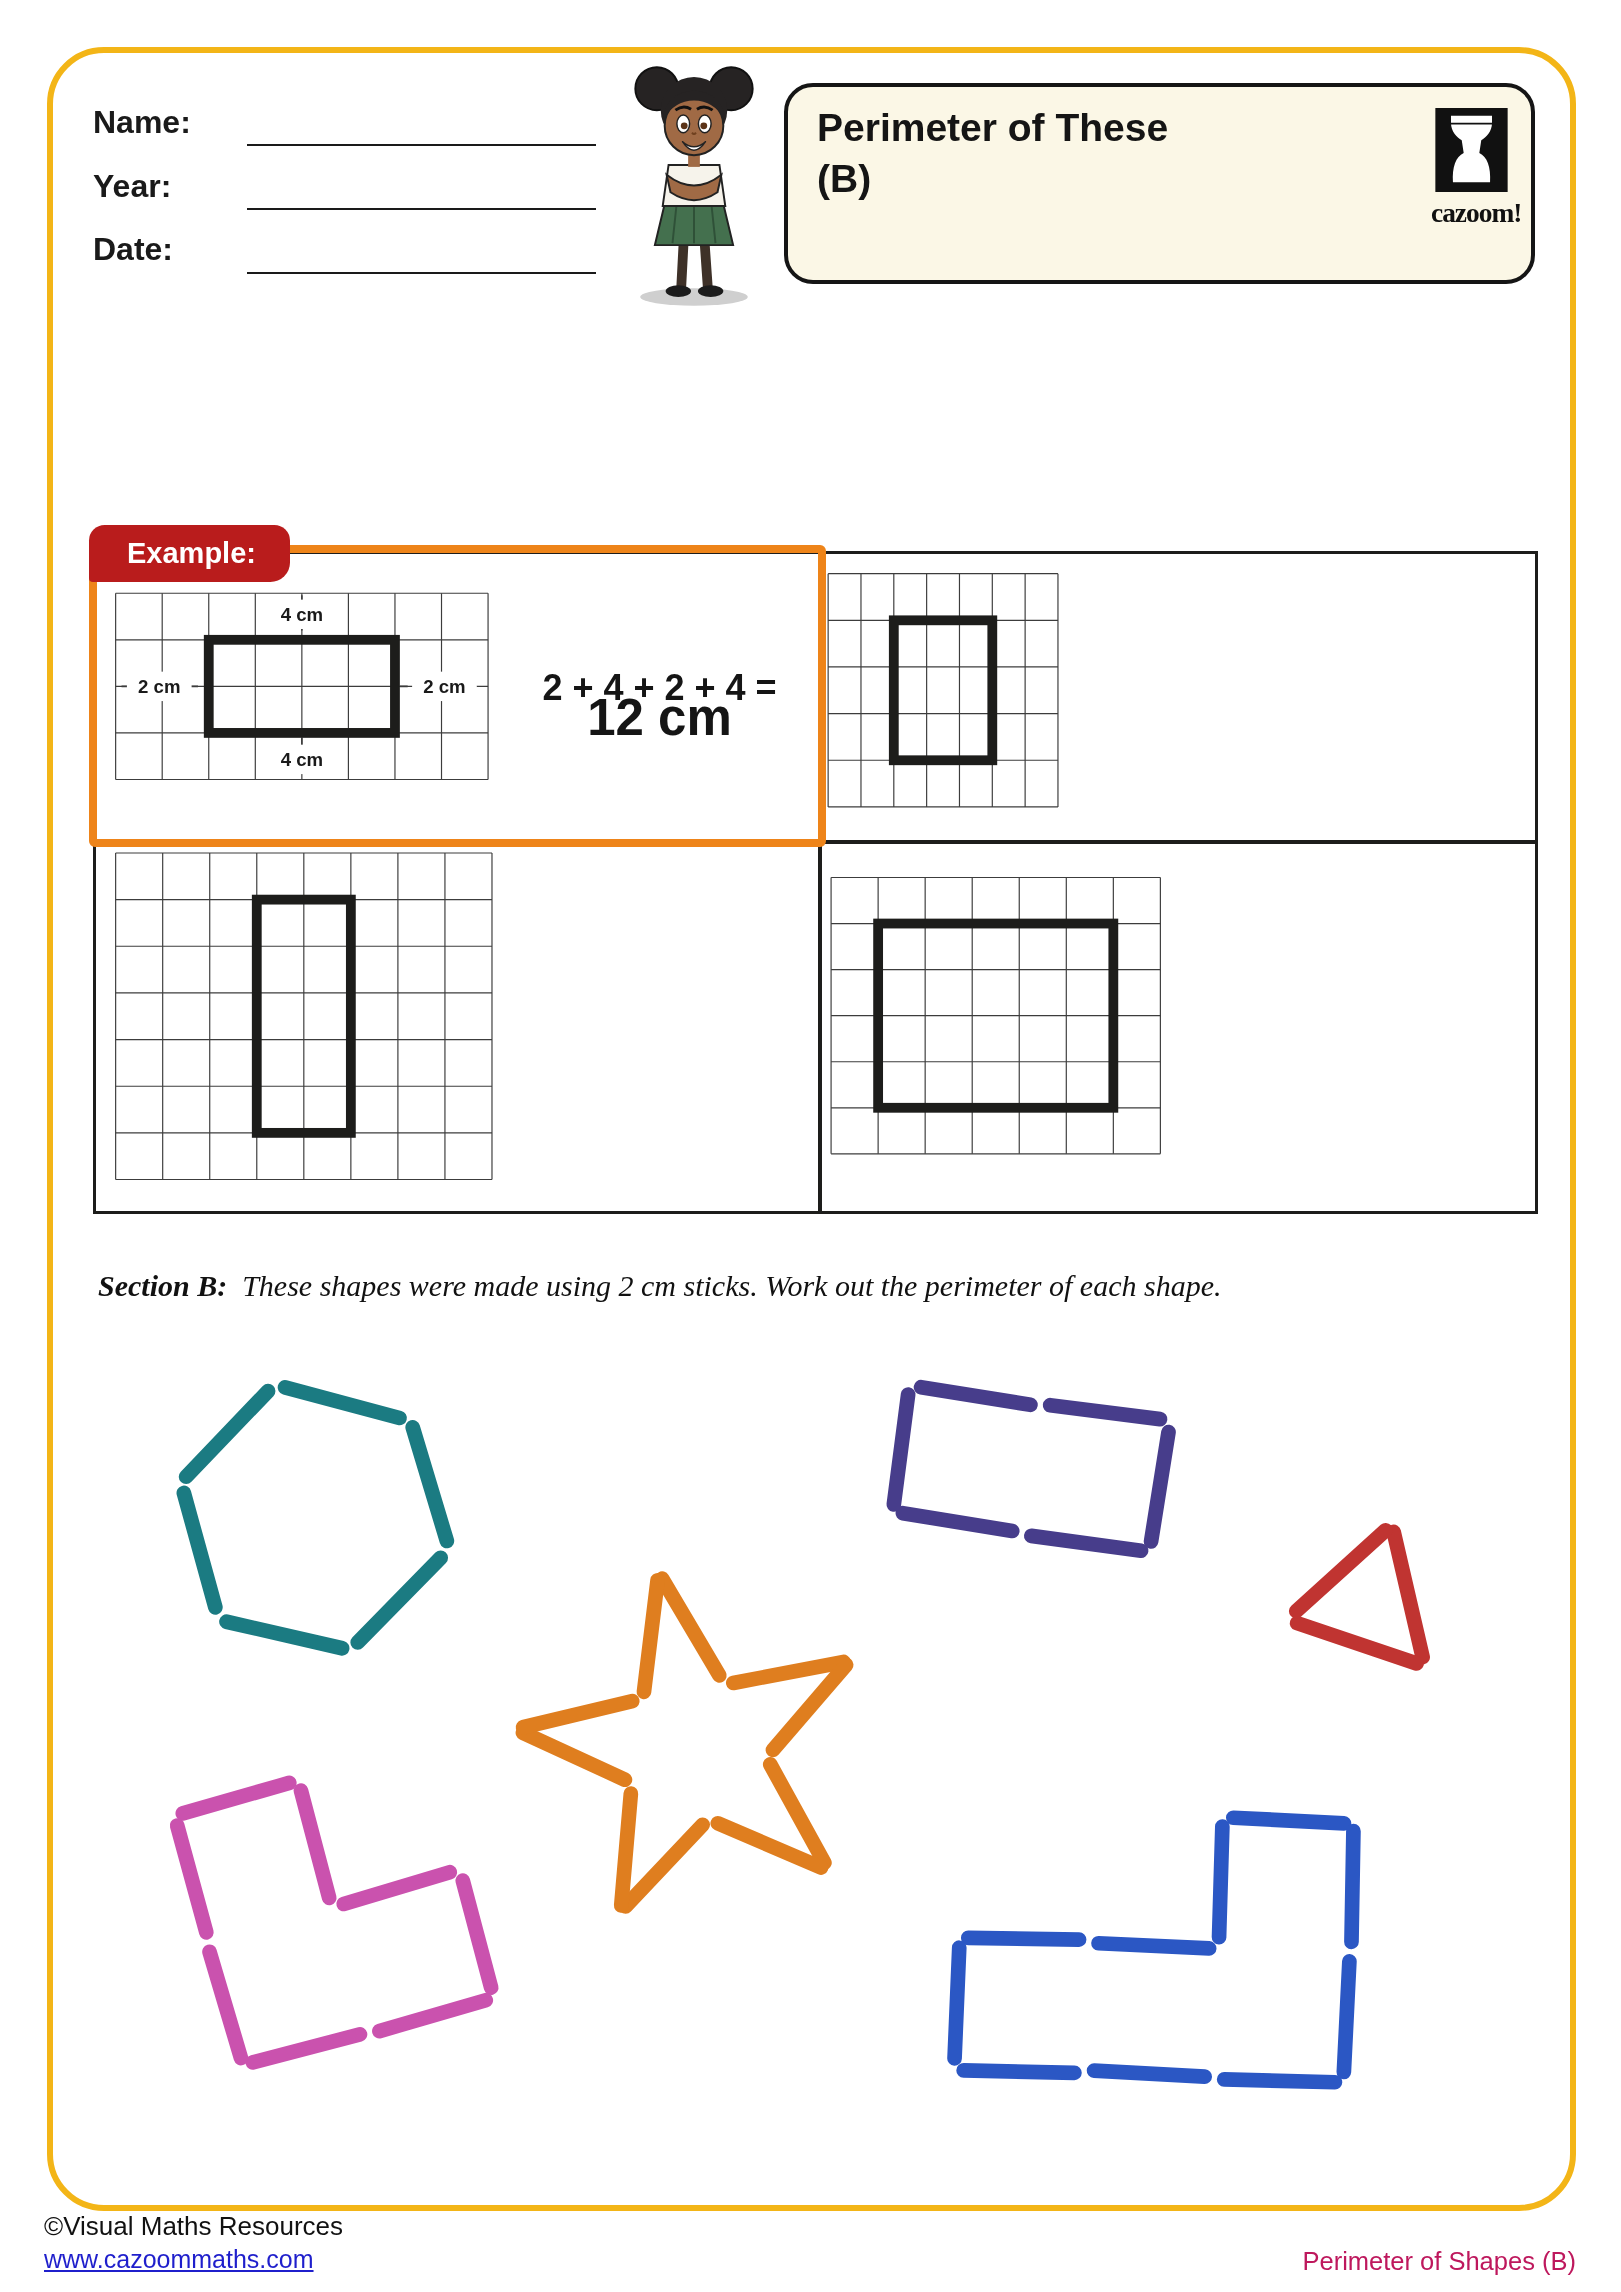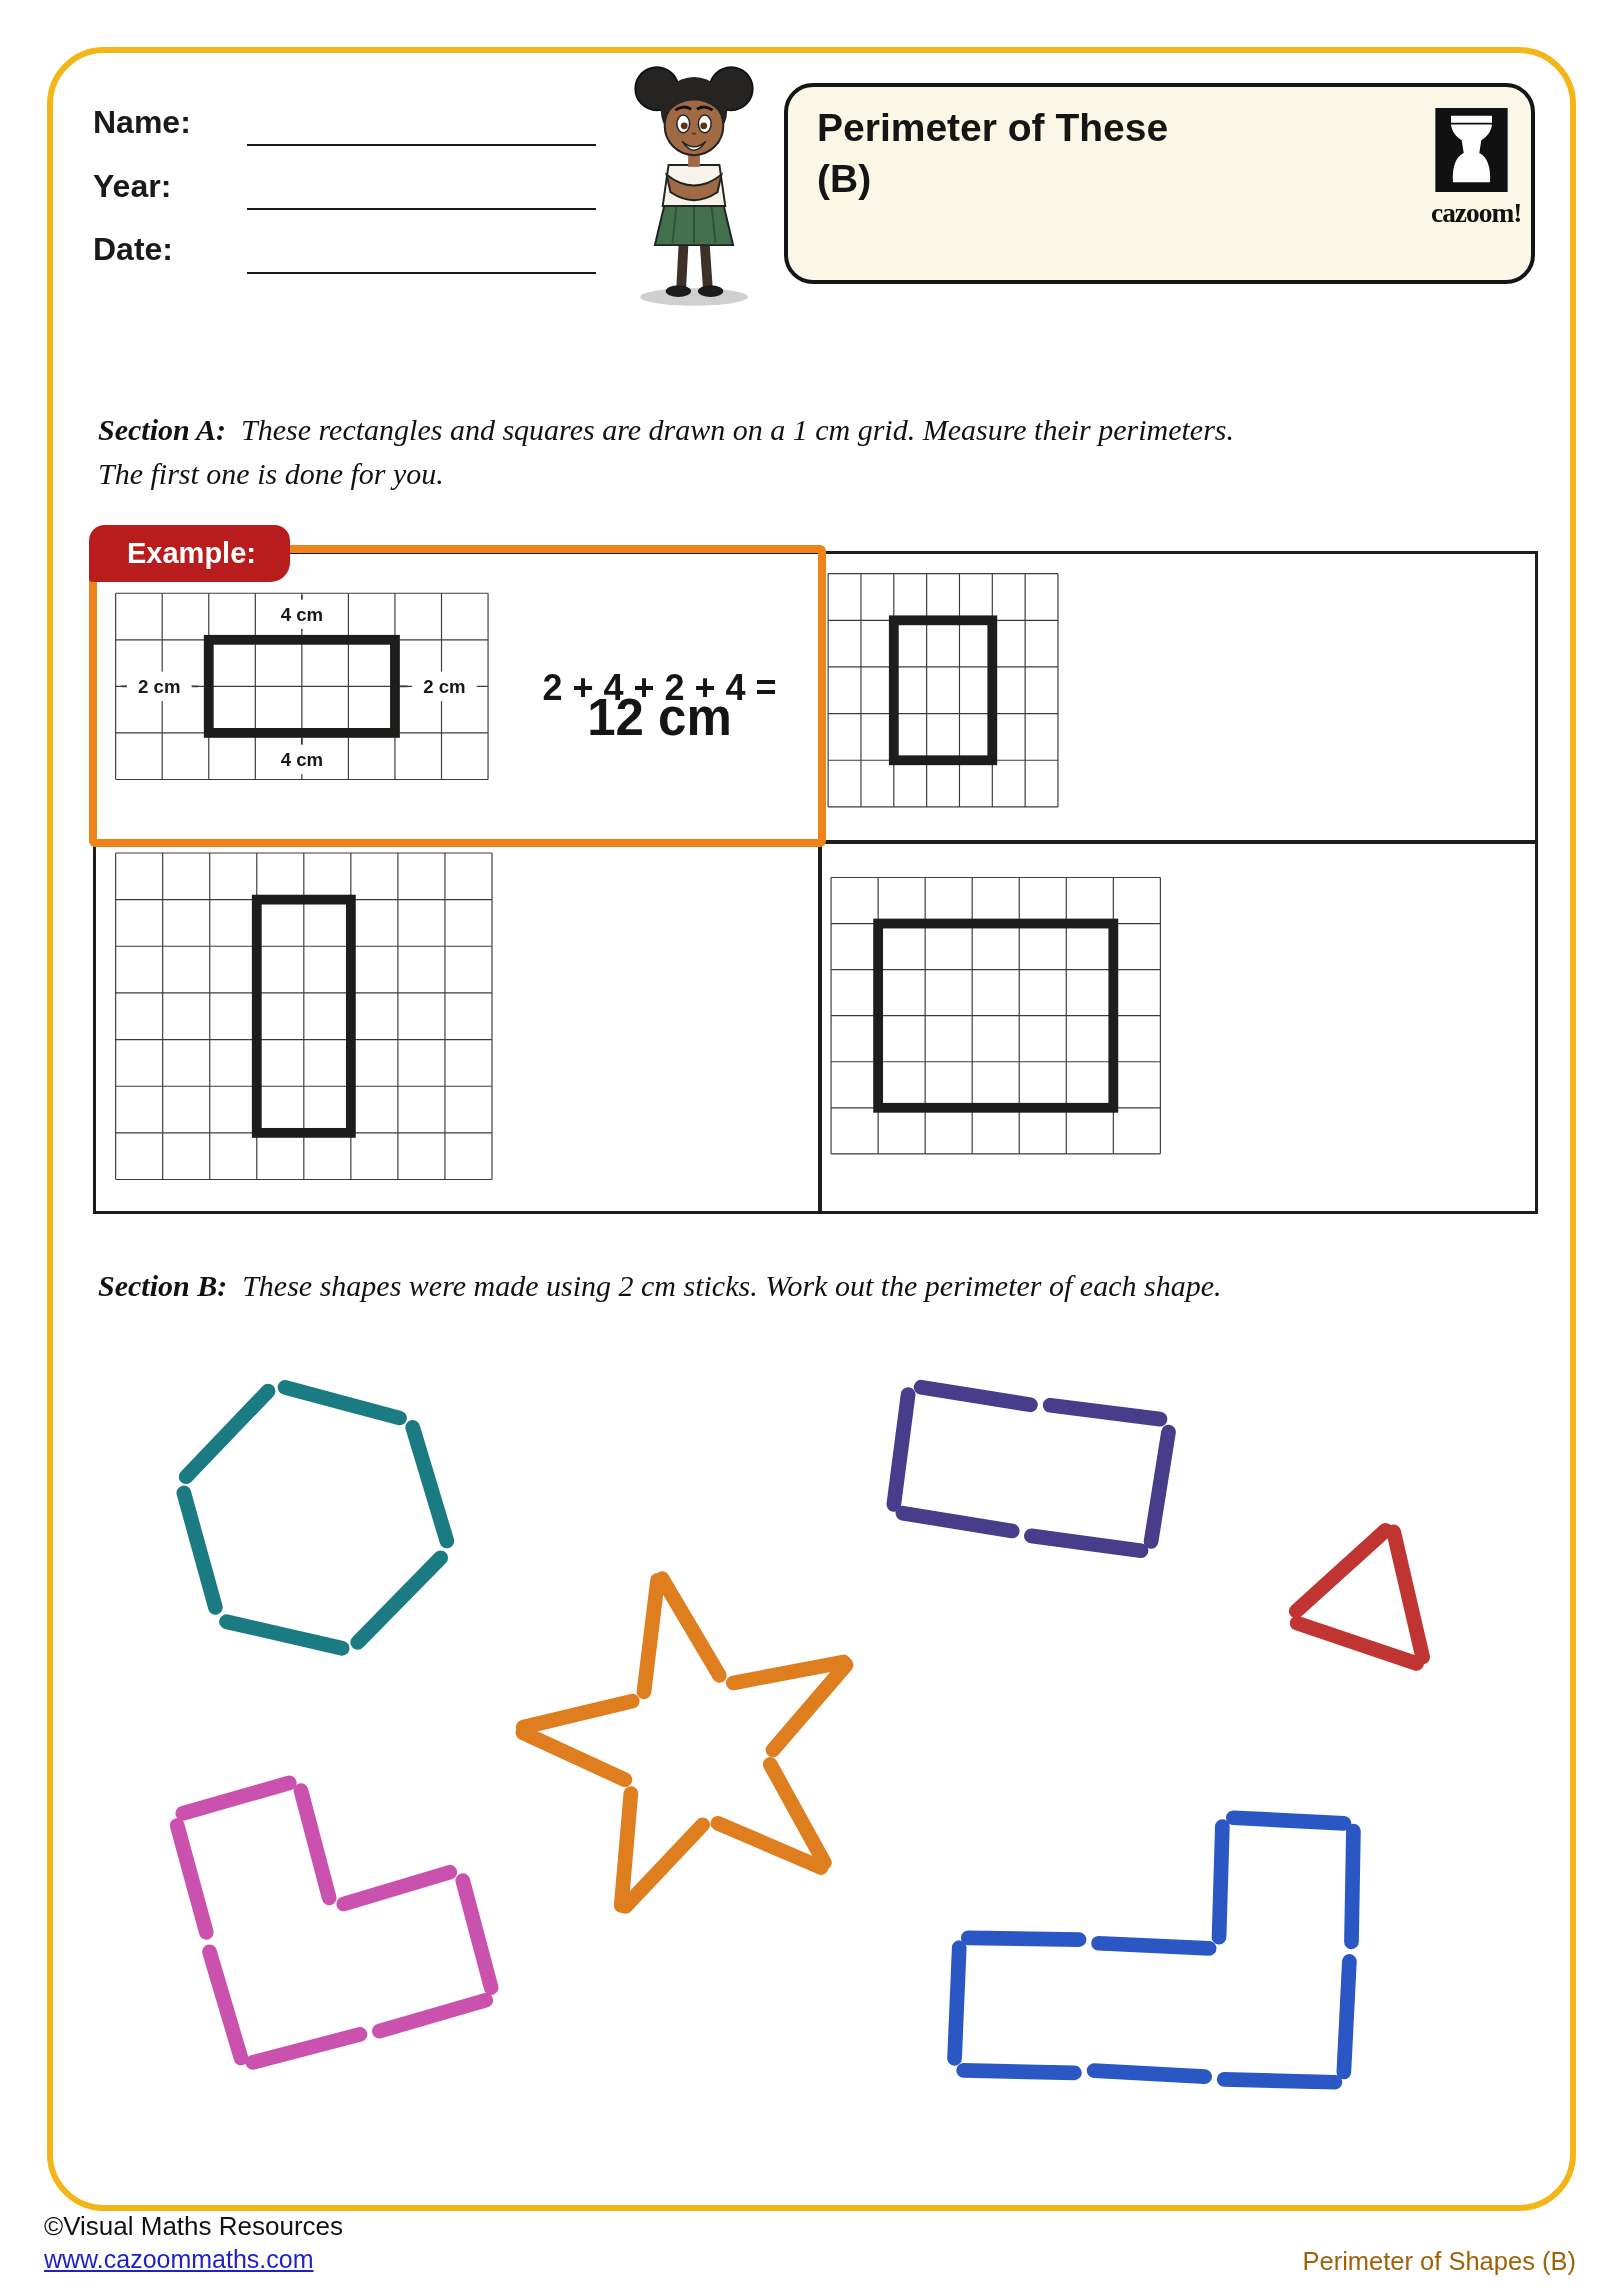--- a/index.html
+++ b/index.html
@@ -28,21 +28,21 @@
   #table-a .div-h{position:absolute;left:0;top:286px;width:100%;height:3.9px;background:#1d1d1b;}
   #art{left:0;top:0;width:1621px;height:2293px;pointer-events:none;}
   #example-box{left:89px;top:545px;width:737px;height:302px;border:8.8px solid #EE8419;border-radius:5.9px;}
   #example-tab{left:89px;top:525px;width:201px;height:57px;background:#b91c1c;border-radius:15.7px 15.7px 19.6px 3.9px;
                color:#ffffff;font-size:29px;font-weight:bold;line-height:57px;padding-left:38px;}
   #formula-line{left:495px;top:635px;width:329px;text-align:center;font-size:36px;font-weight:bold;color:#151515;margin-top:32px;}
   #formula-answer{left:495px;top:688px;width:329px;text-align:center;font-size:51px;font-weight:bold;color:#151515;}
   
   #footer-copyright{left:44px;top:2211px;font-size:26px;color:#111;}
   #footer-link{left:44px;top:2245px;font-size:25px;color:#1F1FCC;text-decoration:underline;}
-  #footer-doc-title{left:1078px;top:2247px;width:498px;text-align:right;font-size:25.5px;color:#a16207;}
+  #footer-doc-title{left:1078px;top:2247px;width:498px;text-align:right;font-size:25.5px;color:#be185d;}
 </style>
 </head>
 <body>
 
 <div id="page">
 
   <div id="gold-border" class="abs"></div>
 
   <div class="abs field-label" style="top:104px">Name:</div>
   <div class="abs field-label" style="top:168px">Year:</div>
@@ -85,25 +85,20 @@
   <div id="logo" class="abs">
     <svg width="73" height="84" viewBox="0 0 74 86">
       <rect x="0" y="0" width="74" height="86" fill="#111111"></rect>
       <path d="M16 8 H58 V15 C58 24 52 30 47 33 L45 46 C53 50 57 60 56 76 H18 C17 60 21 50 29 46 L27 33 C22 30 16 24 16 15 Z" fill="#ffffff"></path>
       <line x1="16" y1="16" x2="58" y2="16" stroke="#111" stroke-width="2"></line>
     </svg>
     <span id="logo-text">cazoom!</span>
   </div>
 
 
-  <div id="section-a-para" class="abs section-para">
-    <b>Section A:</b>&nbsp;
-    <span>These rectangles and squares are drawn on a 1 cm grid. Measure their perimeters.</span><br>
-    <span>The first one is done for you.</span>
-  </div>
 
   <div id="table-a" class="abs">
     <div class="div-v"></div>
     <div class="div-h"></div>
   </div>
 
   <svg id="art" class="abs" viewBox="0 0 1654 2339">
       <g>
         <line x1="118" y1="605" x2="118" y2="795" stroke="#3c3c3c" stroke-width="1.2"></line>
         <line x1="165.5" y1="605" x2="165.5" y2="795" stroke="#3c3c3c" stroke-width="1.2"></line>

